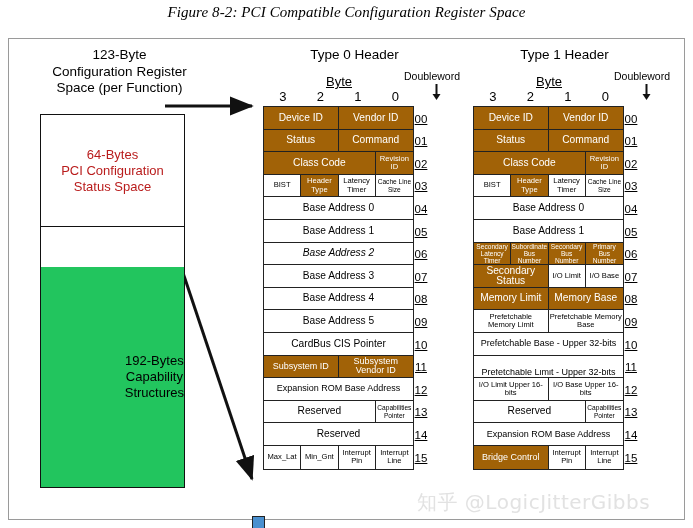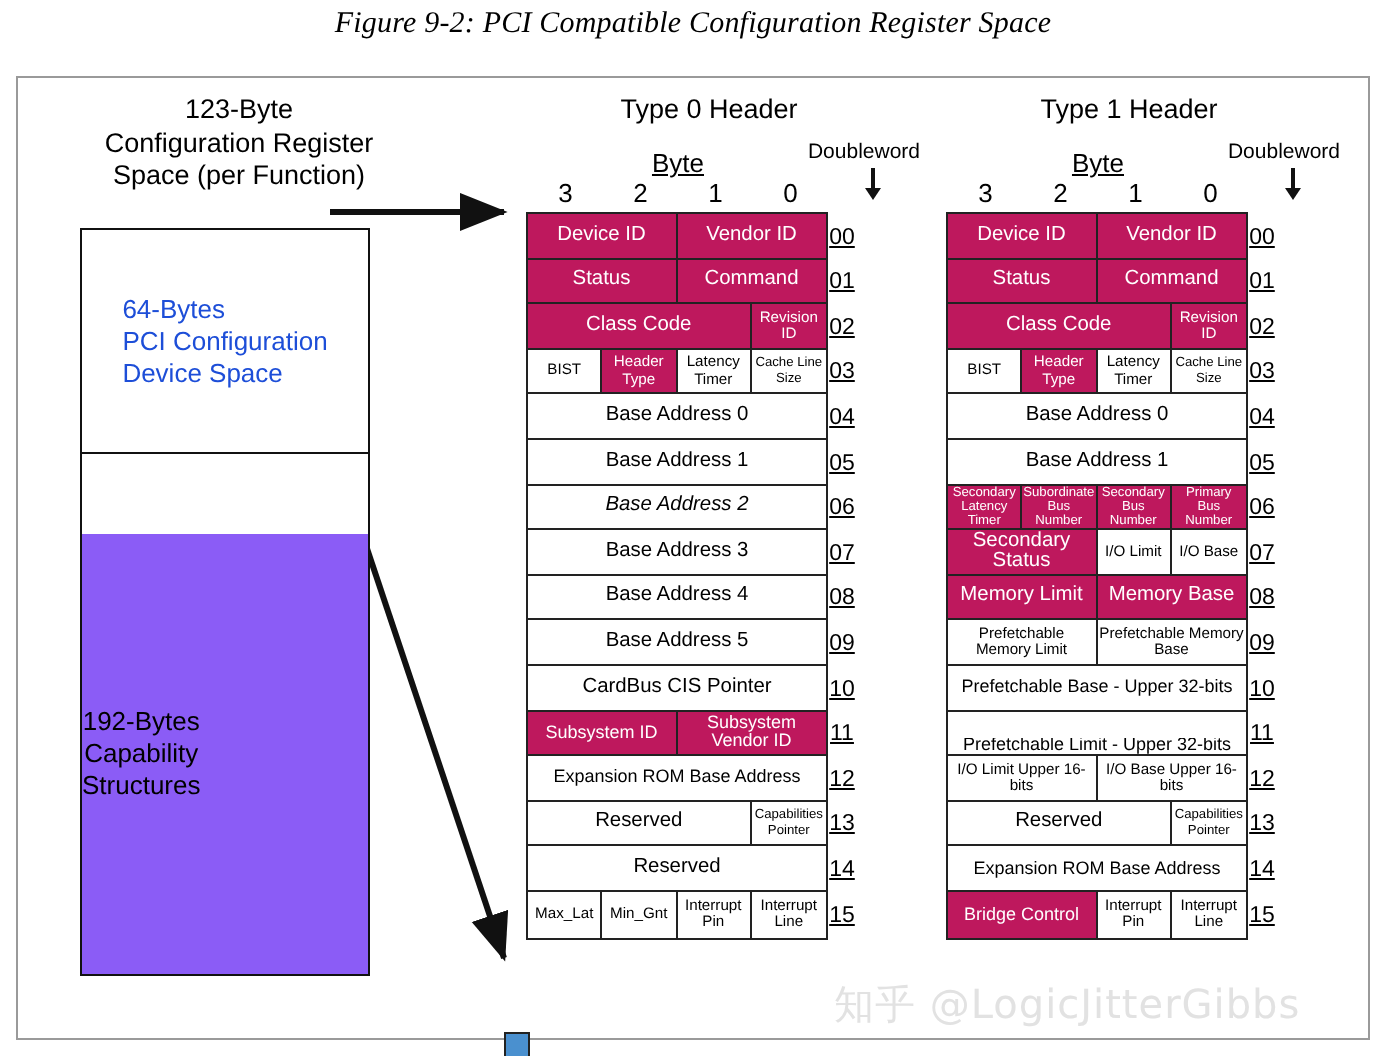--- a/index.html
+++ b/index.html
@@ -43,26 +43,26 @@
     background:#fff;
   }
   #header-space{
     position:absolute;left:0;top:0;width:100%;height:112px;
     box-sizing:border-box;
     border-bottom:1.5px solid #111;
     display:flex;align-items:center;justify-content:center;
     background:#fff;
   }
   #header-space .lbl{
-    text-align:left;font-size:13px;line-height:16px;color:#1d4ed8;
+    text-align:center;font-size:13px;line-height:16px;color:#b91c1c;
   }
   #capability-space{
     position:absolute;left:0;top:112px;width:100%;bottom:0;
-    background:#8b5cf6;
-    display:flex;align-items:center;justify-content:flex-start;margin-top:40px;
+    background:#22c55e;
+    display:flex;align-items:center;justify-content:flex-end;margin-top:40px;
   }
   #capability-space .lbl{
     text-align:center;font-size:13px;line-height:16px;color:#000;
   }
 
   
   svg.arrows{position:absolute;left:0;top:0;width:677px;height:482px;pointer-events:none;}
 
   
   .table-block{position:absolute;top:8px;}
@@ -110,21 +110,21 @@
     text-align:center;
     font-size:9.5px;
     line-height:9.6px;
     color:#000;
     background:#fff;
     border-right:1px solid #222;
     overflow:hidden;
     padding:0 1px;
   }
   .cell:last-child{border-right:none;}
-  .cell.blue{background:#be185d;color:#ffffff;}
+  .cell.blue{background:#a16207;color:#ffffff;}
   .cell.f10{font-size:10.2px;line-height:10.4px;}
   .cell.f9{font-size:9px;line-height:9.2px;}
   .cell.f8{font-size:7.6px;line-height:8.2px;}
   .cell.f7{font-size:6.6px;line-height:7.2px;}
 
   .dw-index{
     position:absolute;
     left:154px;
     width:30px;
     text-align:center;
@@ -149,21 +149,21 @@
     position:absolute;left:408px;top:450px;
     font-size:20px;color:#e2e2e2;
     font-family:"DejaVu Sans", sans-serif;
     white-space:nowrap;
     letter-spacing:0.5px;
   }
 </style>
 </head>
 <body>
 
-<div id="figure-caption">Figure 9-2: PCI Compatible Configuration Register Space</div>
+<div id="figure-caption">Figure 8-2: PCI Compatible Configuration Register Space</div>
 
 <div id="diagram-frame">
 
   <svg class="arrows" viewBox="0 0 677 482">
     <defs>
       <marker id="ah" markerWidth="9" markerHeight="9" refX="7.4" refY="3.2" orient="auto">
         <path d="M0,0 L8,3.2 L0,6.4 z" fill="#111"></path>
       </marker>
     </defs>
     <line x1="156" y1="67" x2="243" y2="67" stroke="#111" stroke-width="3" marker-end="url(#ah)"></line>
@@ -175,21 +175,21 @@
       <div>123-Byte</div>
       <div>Configuration Register</div>
       <div>Space (per Function)</div>
     </div>
 
     <div id="mem-map">
       <div id="header-space">
         <div class="lbl">
           <div>64-Bytes</div>
           <div>PCI Configuration</div>
-          <div>Device Space</div>
+          <div>Status Space</div>
         </div>
       </div>
       <div id="capability-space">
         <div class="lbl">
           <div>192-Bytes</div>
           <div>Capability</div>
           <div>Structures</div>
         </div>
       </div>
     </div>

